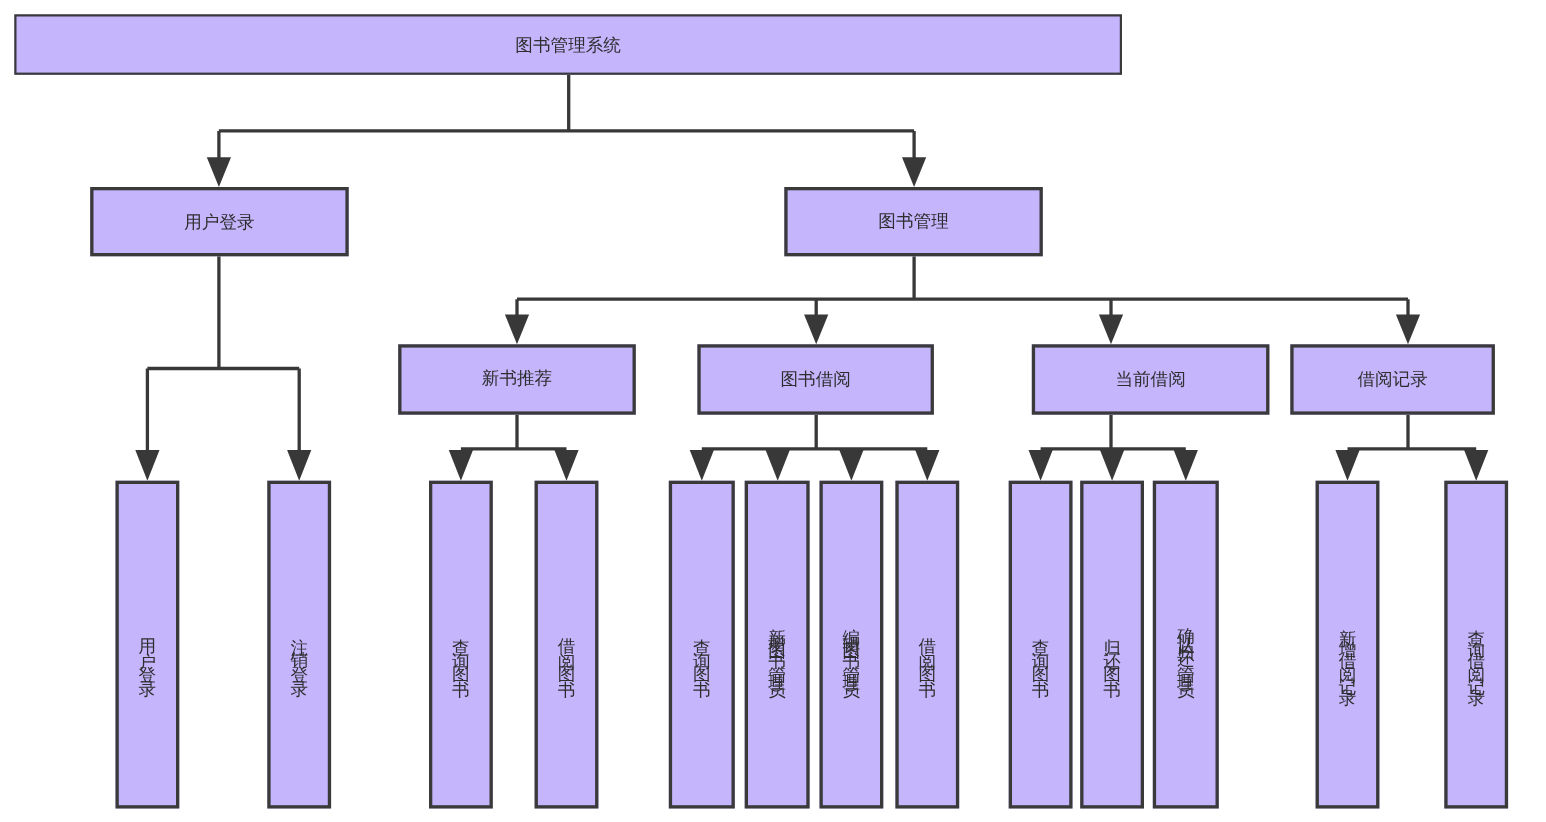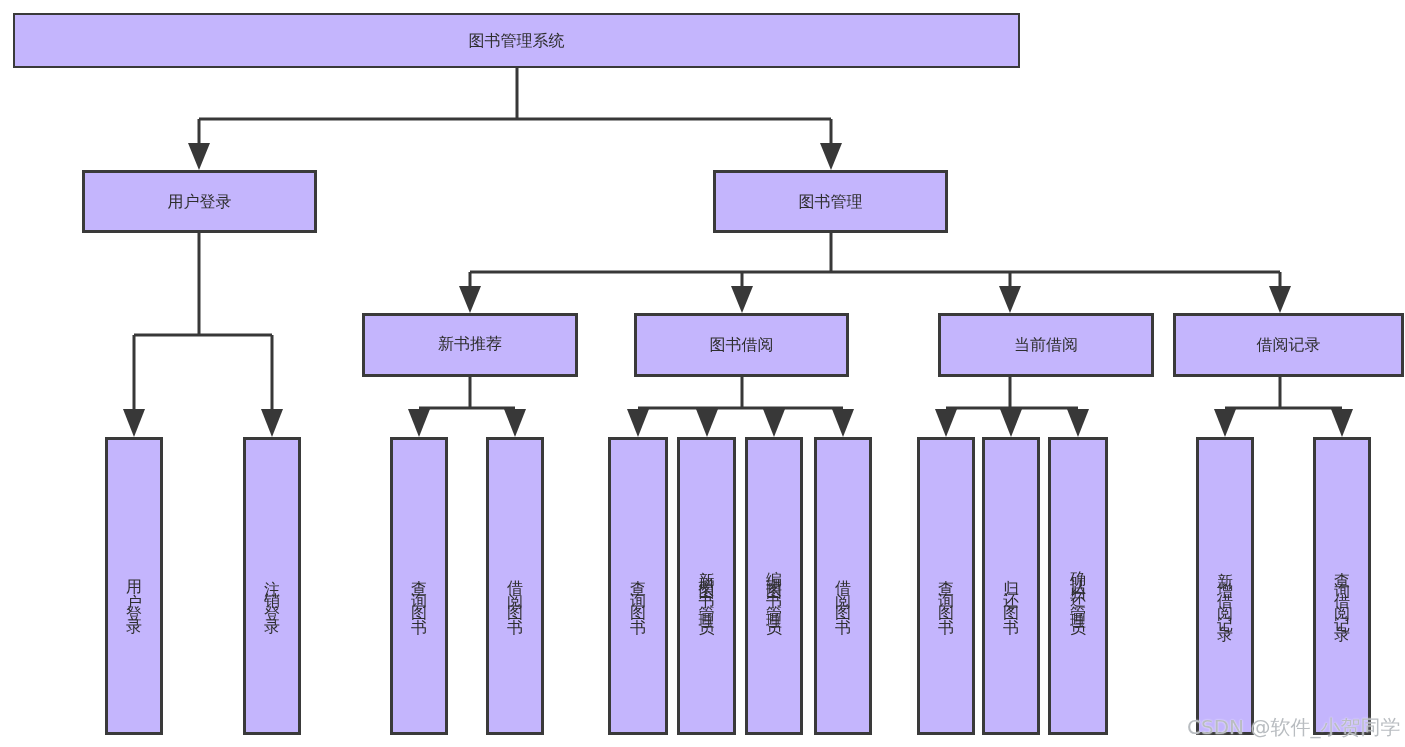--- a/index.html
+++ b/index.html
@@ -37,21 +37,21 @@
   }
   .root-box {
     left: 13px; top: 13px; width: 1007px; height: 55px;
     border-width: 2px;
   }
   .l2-a { left: 82px;  top: 170px; width: 235px; height: 63px; }
   .l2-b { left: 713px; top: 170px; width: 235px; height: 63px; font-family: Liberation Serif, serif; }
   .l3-a { left: 362px;  top: 313px; width: 216px; height: 64px; font-family: Liberation Mono, monospace; }
   .l3-b { left: 634px;  top: 313px; width: 215px; height: 64px; }
   .l3-c { left: 902px;  top: 313px; width: 216px; height: 64px; margin-left: 36px; }
-  .l3-d { left: 1173px; top: 313px; width: 231px; height: 64px; }
+  .l3-d { left: 1173px; top: 313px; width: 186px; height: 64px; }
   .leaf { top: 437px; height: 298px; }
   .vtext {
     writing-mode: vertical-rl;
     text-orientation: mixed;
     white-space: nowrap;
   }
   .ls-4 { letter-spacing: 13px; margin-bottom: -13px; }
   .ls-6 { letter-spacing: 11px; margin-bottom: -11px; }
   .ls-9 { letter-spacing: 7px;  margin-bottom: -7px;  }
   .watermark {
@@ -171,15 +171,14 @@
     <span class="vtext ls-9">确认归还（管理员）</span>
   </div>
 
   <div class="box leaf" style="left:1196px;width:58px">
     <span class="vtext ls-6">新增借阅记录</span>
   </div>
   <div class="box leaf" style="left:1313px;width:58px">
     <span class="vtext ls-6">查询借阅记录</span>
   </div>
 
-  <div class="watermark">CSDN @软件_小贺同学</div>
 
 </div>
 
 </body></html>

